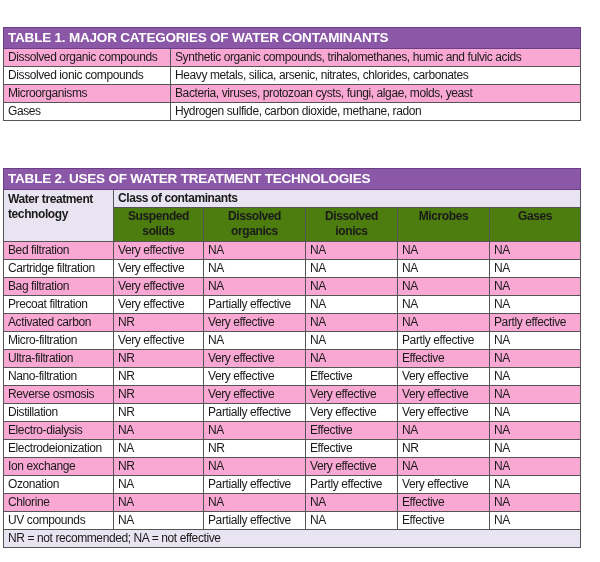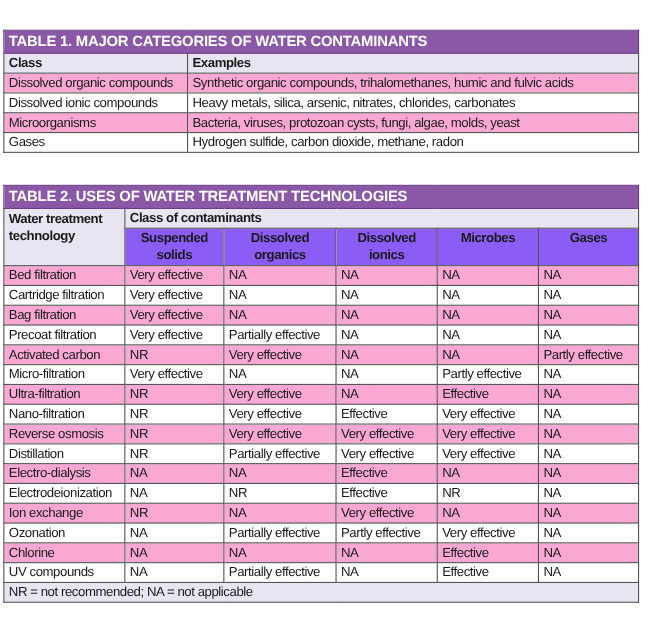--- a/index.html
+++ b/index.html
@@ -10,41 +10,37 @@
   .tbl td, .tbl th { border: 1px solid #555; padding: 0 4px; white-space: nowrap; overflow: hidden;
          line-height: 17px; height: 17px; text-align: left; font-weight: normal; }
   .title-cell { background: #8b58a8; color: #ffffff; font-weight: bold !important;
          text-align: right; font-size: 13.5px; letter-spacing: -0.2px;
          height: 20px !important; line-height: 20px !important; border-color: #6b3f86 !important; }
   .hdr { background: #e9e4f1; font-weight: bold !important; }
   .alt td { background: #f9a8d4; }
   .plain td { background: #ffffff; }
   #t1 { top: 27px; }
   #t2 { top: 168px; }
-  #t2 .sub { text-align: center; vertical-align: top; line-height: 15px; height: 32px; padding-top: 1px; background: #8b5cf6; font-weight: bold; }
+  #t2 .sub { text-align: center; vertical-align: top; line-height: 15px; height: 32px; padding-top: 1px; background: #4d7c0f; font-weight: bold; }
   #t2 .classof { font-weight: bold; background: #e9e4f1; }
   #t2 .wtt { vertical-align: top; line-height: 15px; padding-top: 2px; background: #e9e4f1; font-weight: bold; }
   .foot td { background: #e9e4f1; }
 </style>
 </head>
 <body>
 
 <table class="tbl" id="t1">
   <colgroup>
       <col style="width:167px">
       <col style="width:410px">
     </colgroup>
   <tbody>
       <tr>
     <td colspan="2" class="title-cell">TABLE 1.  MAJOR CATEGORIES OF WATER CONTAMINANTS</td>
   </tr>
-  <tr class="hdr-row">
-    <td class="hdr">Class</td>
-    <td class="hdr">Examples</td>
-  </tr>
   <tr class="alt">
     <td>Dissolved organic compounds</td>
     <td>Synthetic organic compounds, trihalomethanes, humic and fulvic acids</td>
   </tr>
   <tr class="plain">
     <td>Dissolved ionic compounds</td>
     <td>Heavy metals, silica, arsenic, nitrates, chlorides, carbonates</td>
   </tr>
   <tr class="alt">
     <td>Microorganisms</td>
@@ -207,16 +203,16 @@
         <td>UV compounds</td>
         <td>NA</td>
         <td>Partially effective</td>
         <td>NA</td>
         <td>Effective</td>
         <td>NA</td>
       </tr>
     </tbody>
   <tbody>
       <tr class="foot">
-    <td colspan="6">NR = not recommended; NA = not applicable</td>
+    <td colspan="6">NR = not recommended; NA = not effective</td>
   </tr>
 </tbody>
   </table>
 
 </body></html>

